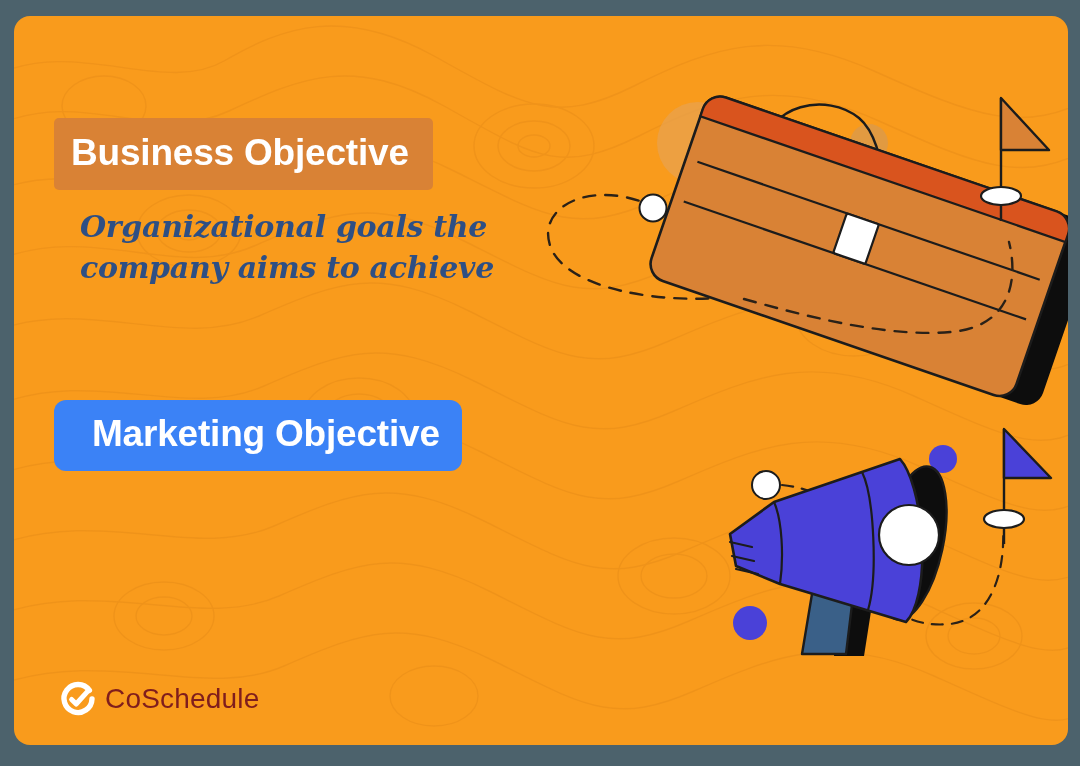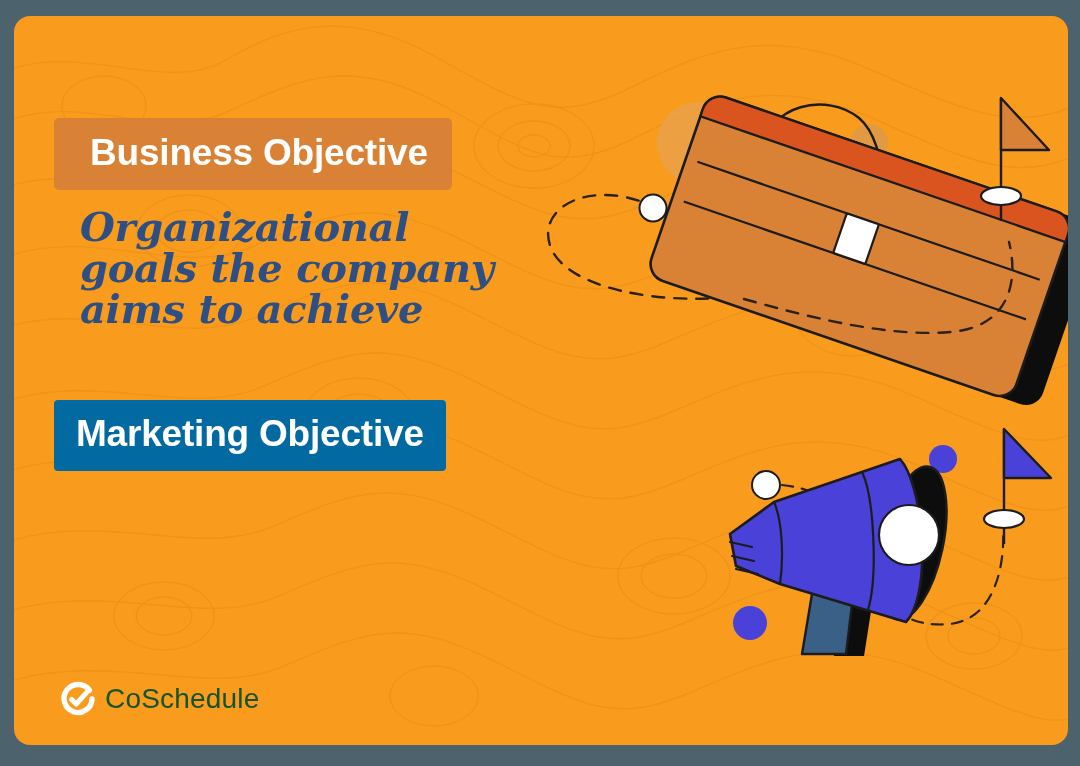--- a/index.html
+++ b/index.html
@@ -34,53 +34,53 @@
     position:absolute;
     display:inline-block;
     color:#ffffff;
     font-weight:bold;
     letter-spacing:-0.2px;
     white-space:nowrap;
     border-radius:5px;
   }
   .badge-business {
     left:40px; top:102px;
-    padding:14px 24px 16px 36px;
+    padding:14px 24px 16px 17px;
     font-size:37px;
     background:#D98235;
   }
   .badge-marketing {
     left:40px; top:384px;
-    padding:13px 22px 16px 22px;
+    padding:13px 22px 16px 38px;
     font-size:37px;
-    background:#0369a1;
-    border-radius:4px;
+    background:#3b82f6;
+    border-radius:12px;
   }
 
   .body-text {
     position:absolute;
     color:#2E4F84;
     font-family:"DejaVu Serif", "Liberation Serif", serif;
     font-style:italic;
     font-weight:600;
-    font-size:40px;
+    font-size:30px;
     line-height:41px;
     letter-spacing:-0.3px;
   }
   .text-business { left:66px; top:190px; width:430px; }
   .text-marketing { left:64px; top:472px; width:640px; }
 
   
   .logo {
     position:absolute;
     left:48px; bottom:30px;
     display:flex; align-items:center; gap:11px;
   }
   .logo-word {
-    color:#14532d;
+    color:#7f1d1d;
     font-size:28px;
     font-weight:400;
     letter-spacing:.2px;
   }
 
   svg { display:block; overflow:visible; }
   .art { position:absolute; }
   .art-brief { left:525px; top:40px; }
   .art-mega  { left:700px; top:400px; }
 </style>

